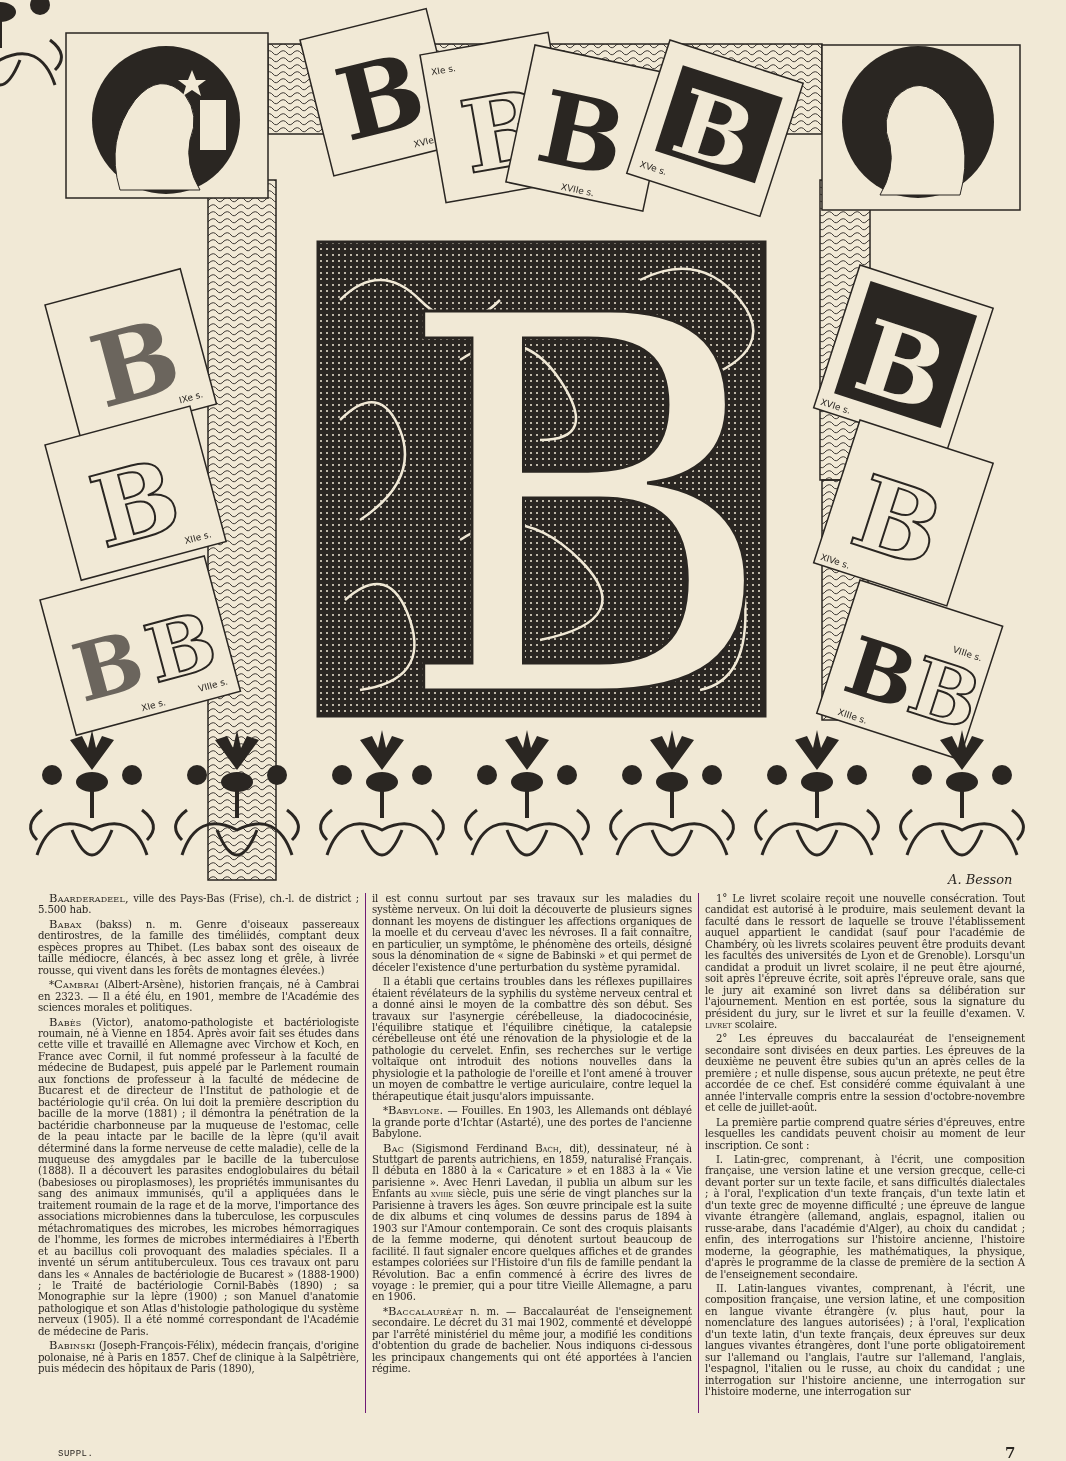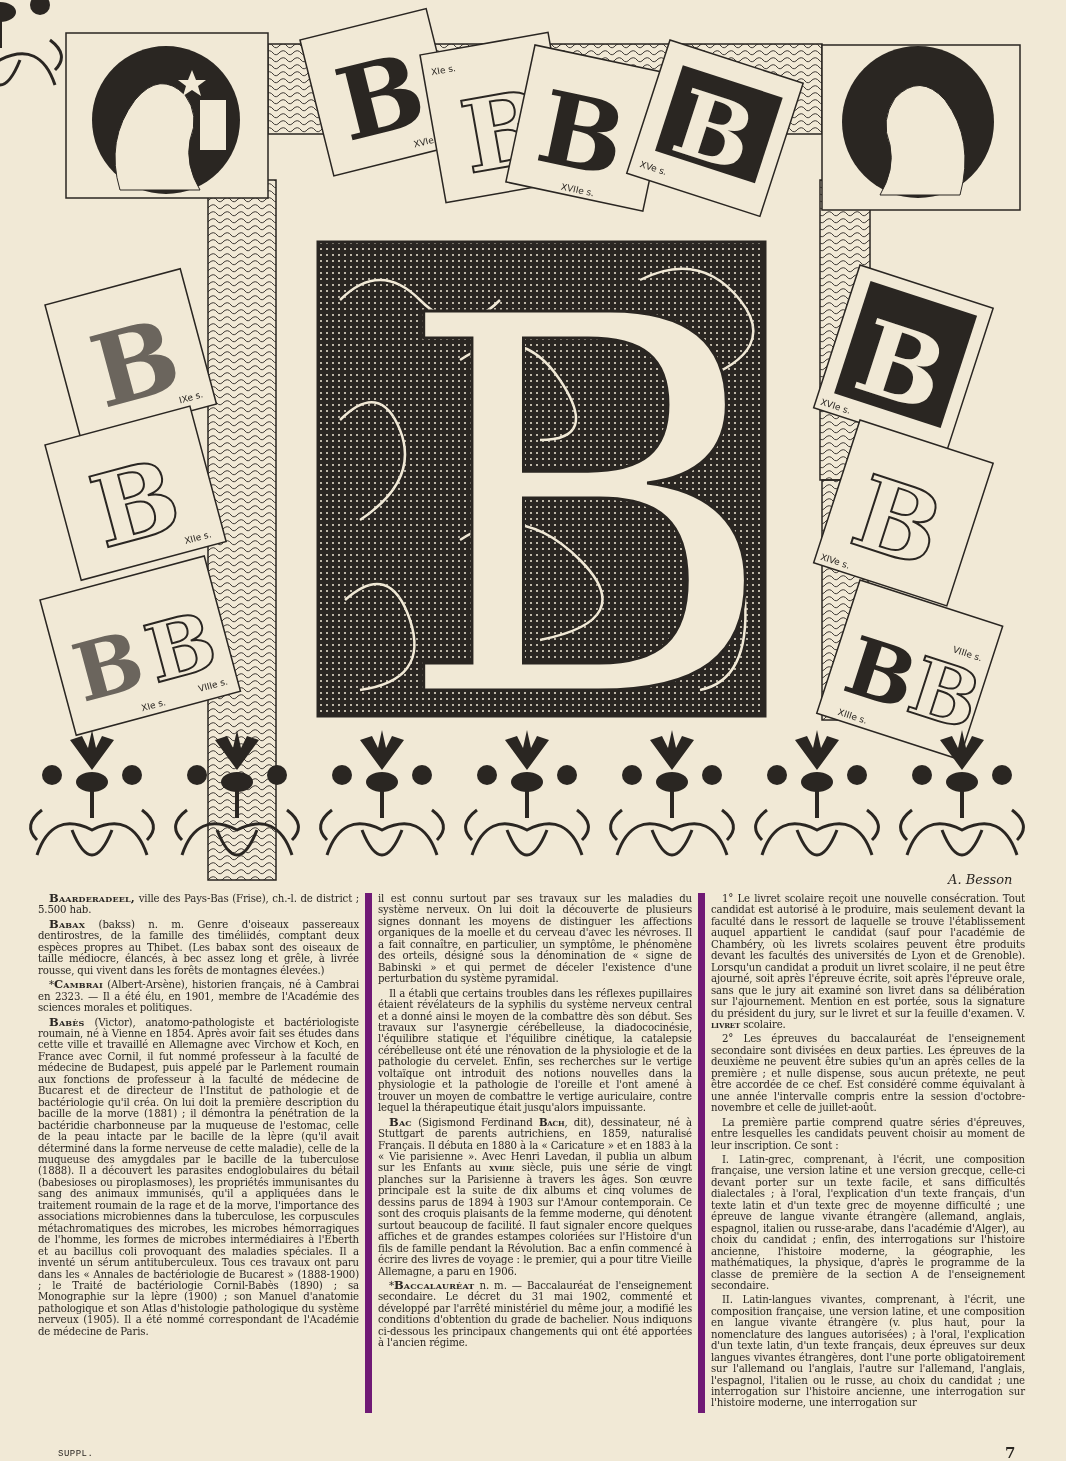--- a/index.html
+++ b/index.html
@@ -19,26 +19,26 @@
   
   #columns {
     position:absolute; left:32px; top:893px; width:1004px; height:520px;
     display:flex; gap:0;
   }
   .col {
     width:333px; padding:0 6px; box-sizing:border-box;
     font-size:10.2px; line-height:11.45px; text-align:justify;
     font-family:"DejaVu Serif", serif; letter-spacing:-0.15px;
   }
-  .col + .col { border-left:7px solid #701a75; }
+  .col + .col { border-left:1px solid #701a75; }
   .col p { margin:0 0 3px 0; text-indent:11px; }
   .col p.cont { text-indent:0; }
-  .hw { font-weight:bold; font-variant:small-caps; font-size:11.5px; letter-spacing:0.2px; }
+  .hw { font-weight:normal; font-variant:small-caps; font-size:11.5px; letter-spacing:0.2px; }
   .it { }
-  .sc { font-variant:small-caps;font-weight:bold; }
+  .sc { font-variant:small-caps; }
   #footer-left {
     position:absolute; left:58px; top:1449px; font-size:9px; letter-spacing:0.5px;
     font-family:Liberation Mono, monospace;
   }
   #footer-right {
     position:absolute; left:1005px; top:1444px; font-size:15px; font-weight:bold;
     font-family:"DejaVu Serif", serif;
   }
 </style>
 </head>
@@ -191,26 +191,32 @@
     </p>
     <p>
       <span class="hw">Babax</span> <span class="it">(bakss)</span><span> n. m. Genre d'oiseaux passereaux dentirostres, de la famille des timéliidés, comptant deux espèces propres au Thibet. (Les babax sont des oiseaux de taille médiocre, élancés, à bec assez long et grêle, à livrée rousse, qui vivent dans les forêts de montagnes élevées.)</span>
     </p>
     <p>
       <span>*</span><span class="hw">Cambrai</span><span> (Albert-Arsène), historien français, né à Cambrai en 2323. — Il a été élu, en 1901, membre de l'Académie des sciences morales et politiques.</span>
     </p>
     <p>
       <span class="hw">Babès</span><span> (Victor), anatomo-pathologiste et bactériologiste roumain, né à Vienne en 1854. Après avoir fait ses études dans cette ville et travaillé en Allemagne avec Virchow et Koch, en France avec Cornil, il fut nommé professeur à la faculté de médecine de Budapest, puis appelé par le Parlement roumain aux fonctions de professeur à la faculté de médecine de Bucarest et de directeur de l'Institut de pathologie et de bactériologie qu'il créa. On lui doit la première description du bacille de la morve (1881) ; il démontra la pénétration de la bactéridie charbonneuse par la muqueuse de l'estomac, celle de la peau intacte par le bacille de la lèpre (qu'il avait déterminé dans la forme nerveuse de cette maladie), celle de la muqueuse des amygdales par le bacille de la tuberculose (1888). Il a découvert les parasites endoglobulaires du bétail (babesioses ou piroplasmoses), les propriétés immunisantes du sang des animaux immunisés, qu'il a appliquées dans le traitement roumain de la rage et de la morve, l'importance des associations microbiennes dans la tuberculose, les corpuscules métachromatiques des microbes, les microbes hémorragiques de l'homme, les formes de microbes intermédiaires à l'Eberth et au </span><span class="it">bacillus coli</span><span> provoquant des maladies spéciales. Il a inventé un sérum antituberculeux. Tous ces travaux ont paru dans les « Annales de bactériologie de Bucarest » (1888-1900) ; le </span><span class="it">Traité de bactériologie Cornil-Babès</span><span> (1890) ; sa </span><span class="it">Monographie sur la lèpre</span><span> (1900) ; son </span><span class="it">Manuel d'anatomie pathologique</span><span> et son </span><span class="it">Atlas d'histologie pathologique du système nerveux</span><span> (1905). Il a été nommé correspondant de l'Académie de médecine de Paris.</span>
     </p>
+    <p>
+      <span class="hw">Babinski</span><span> (Joseph-François-Félix), médecin français, d'origine polonaise, né à Paris en 1857. Chef de clinique à la Salpêtrière, puis médecin des hôpitaux de Paris (1890),</span>
+    </p>
   </div>
 
   <div class="col">
     <p class="cont">il est connu surtout par ses travaux sur les maladies du système nerveux. On lui doit la découverte de plusieurs signes donnant les moyens de distinguer les affections organiques de la moelle et du cerveau d'avec les névroses. Il a fait connaître, en particulier, un symptôme, le phénomène des orteils, désigné sous la dénomination de « signe de Babinski » et qui permet de déceler l'existence d'une perturbation du système pyramidal.</p>
     <p>Il a établi que certains troubles dans les réflexes pupillaires étaient révélateurs de la syphilis du système nerveux central et a donné ainsi le moyen de la combattre dès son début. Ses travaux sur l'asynergie cérébelleuse, la diadococinésie, l'équilibre statique et l'équilibre cinétique, la catalepsie cérébelleuse ont été une rénovation de la physiologie et de la pathologie du cervelet. Enfin, ses recherches sur le vertige voltaïque ont introduit des notions nouvelles dans la physiologie et la pathologie de l'oreille et l'ont amené à trouver un moyen de combattre le vertige auriculaire, contre lequel la thérapeutique était jusqu'alors impuissante.</p>
     <p>
+      <span>*</span><span class="hw">Babylone.</span><span> — </span><span class="it">Fouilles.</span><span> En 1903, les Allemands ont déblayé la grande porte d'Ichtar (Astarté), une des portes de l'ancienne Babylone.</span>
+    </p>
+    <p>
       <span class="hw">Bac</span><span> (Sigismond Ferdinand </span><span class="sc">Bach</span><span>, dit), dessinateur, né à Stuttgart de parents autrichiens, en 1859, naturalisé Français. Il débuta en 1880 à la « Caricature » et en 1883 à la « Vie parisienne ». Avec Henri Lavedan, il publia un album sur </span><span class="it">les Enfants au</span><span class="sc"> xviiie </span><span class="it">siècle,</span><span> puis une série de vingt planches sur </span><span class="it">la Parisienne à travers les âges.</span><span> Son œuvre principale est la suite de dix albums et cinq volumes de dessins parus de 1894 à 1903 sur </span><span class="it">l'Amour contemporain.</span><span> Ce sont des croquis plaisants de la femme moderne, qui dénotent surtout beaucoup de facilité. Il faut signaler encore quelques affiches et de grandes estampes coloriées sur l'</span><span class="it">Histoire d'un fils de famille pendant la Révolution.</span><span> Bac a enfin commencé à écrire des livres de voyage : le premier, qui a pour titre </span><span class="it">Vieille Allemagne,</span><span> a paru en 1906.</span>
     </p>
     <p>
       <span>*</span><span class="hw">Baccalauréat</span><span> n. m. — </span><span class="it">Baccalauréat de l'enseignement secondaire.</span><span> Le décret du 31 mai 1902, commenté et développé par l'arrêté ministériel du même jour, a modifié les conditions d'obtention du grade de bachelier. Nous indiquons ci-dessous les principaux changements qui ont été apportées à l'ancien régime.</span>
     </p>
   </div>
 
   <div class="col">
     <p>
       <span>1° Le </span><span class="it">livret scolaire</span><span> reçoit une nouvelle consécration. Tout candidat est autorisé à le produire, mais seulement devant la faculté dans le ressort de laquelle se trouve l'établissement auquel appartient le candidat (sauf pour l'académie de Chambéry, où les livrets scolaires peuvent être produits devant les facultés des universités de Lyon et de Grenoble). Lorsqu'un candidat a produit un livret scolaire, il ne peut être ajourné, soit après l'épreuve écrite, soit après l'épreuve orale, sans que le jury ait examiné son livret dans sa délibération sur l'ajournement. Mention en est portée, sous la signature du président du jury, sur le livret et sur la feuille d'examen. V. </span><span class="sc">livret</span><span> scolaire.</span>

